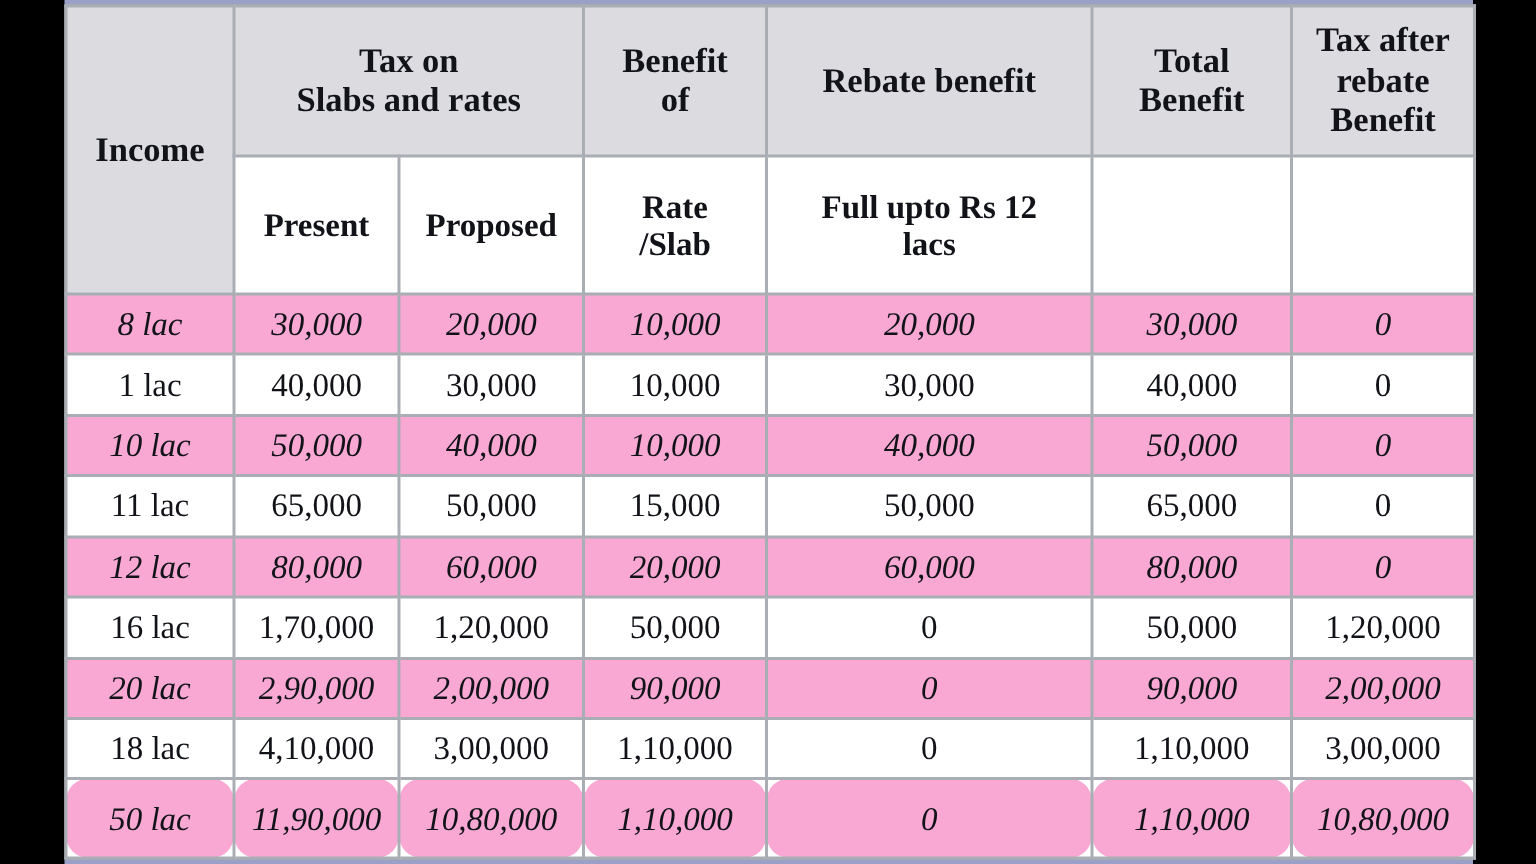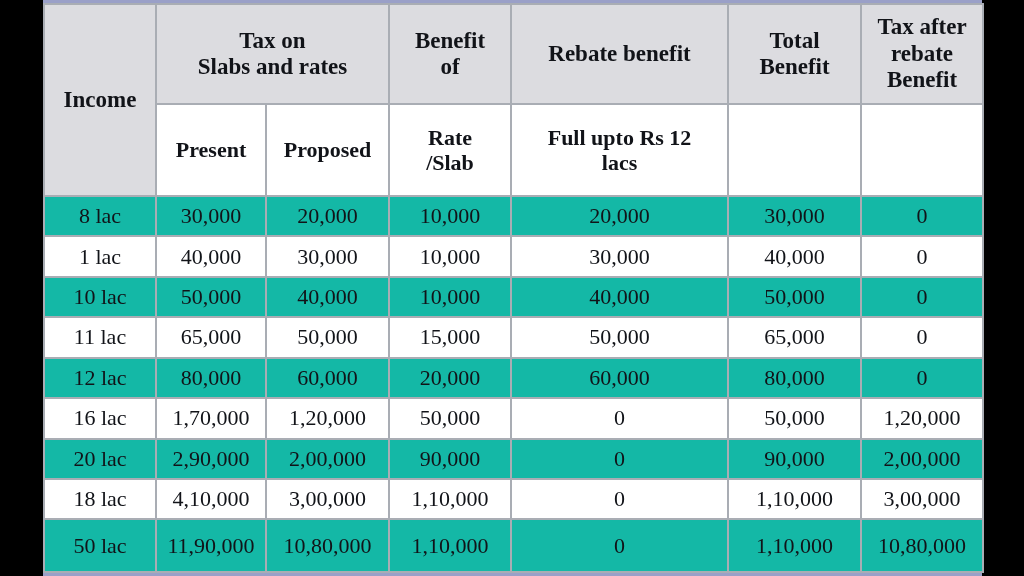--- a/index.html
+++ b/index.html
@@ -66,26 +66,27 @@
     font-size: 22px;
     line-height: 1.15;
     height: 92px;
   }
 
   
   tr.data-row td {
     font-size: 22px;
     height: 40px;
   }
-  tr.row-grey td { background: #14b8a6; }
+  tr.row-grey td { background: #f9a8d4; font-style: italic; }
   tr.row-white td { background: #ffffff; }
 
   tr.data-row.row-last td {
     height: 52px;
     font-size: 22px;
+    border-radius: 15px;
   }
 
   
   col.c-income   { width: 112px; }
   col.c-present  { width: 110px; }
   col.c-proposed { width: 123px; }
   col.c-rate     { width: 122px; }
   col.c-rebate   { width: 217px; }
   col.c-total    { width: 133px; }
   col.c-after    { width: 122px; }

